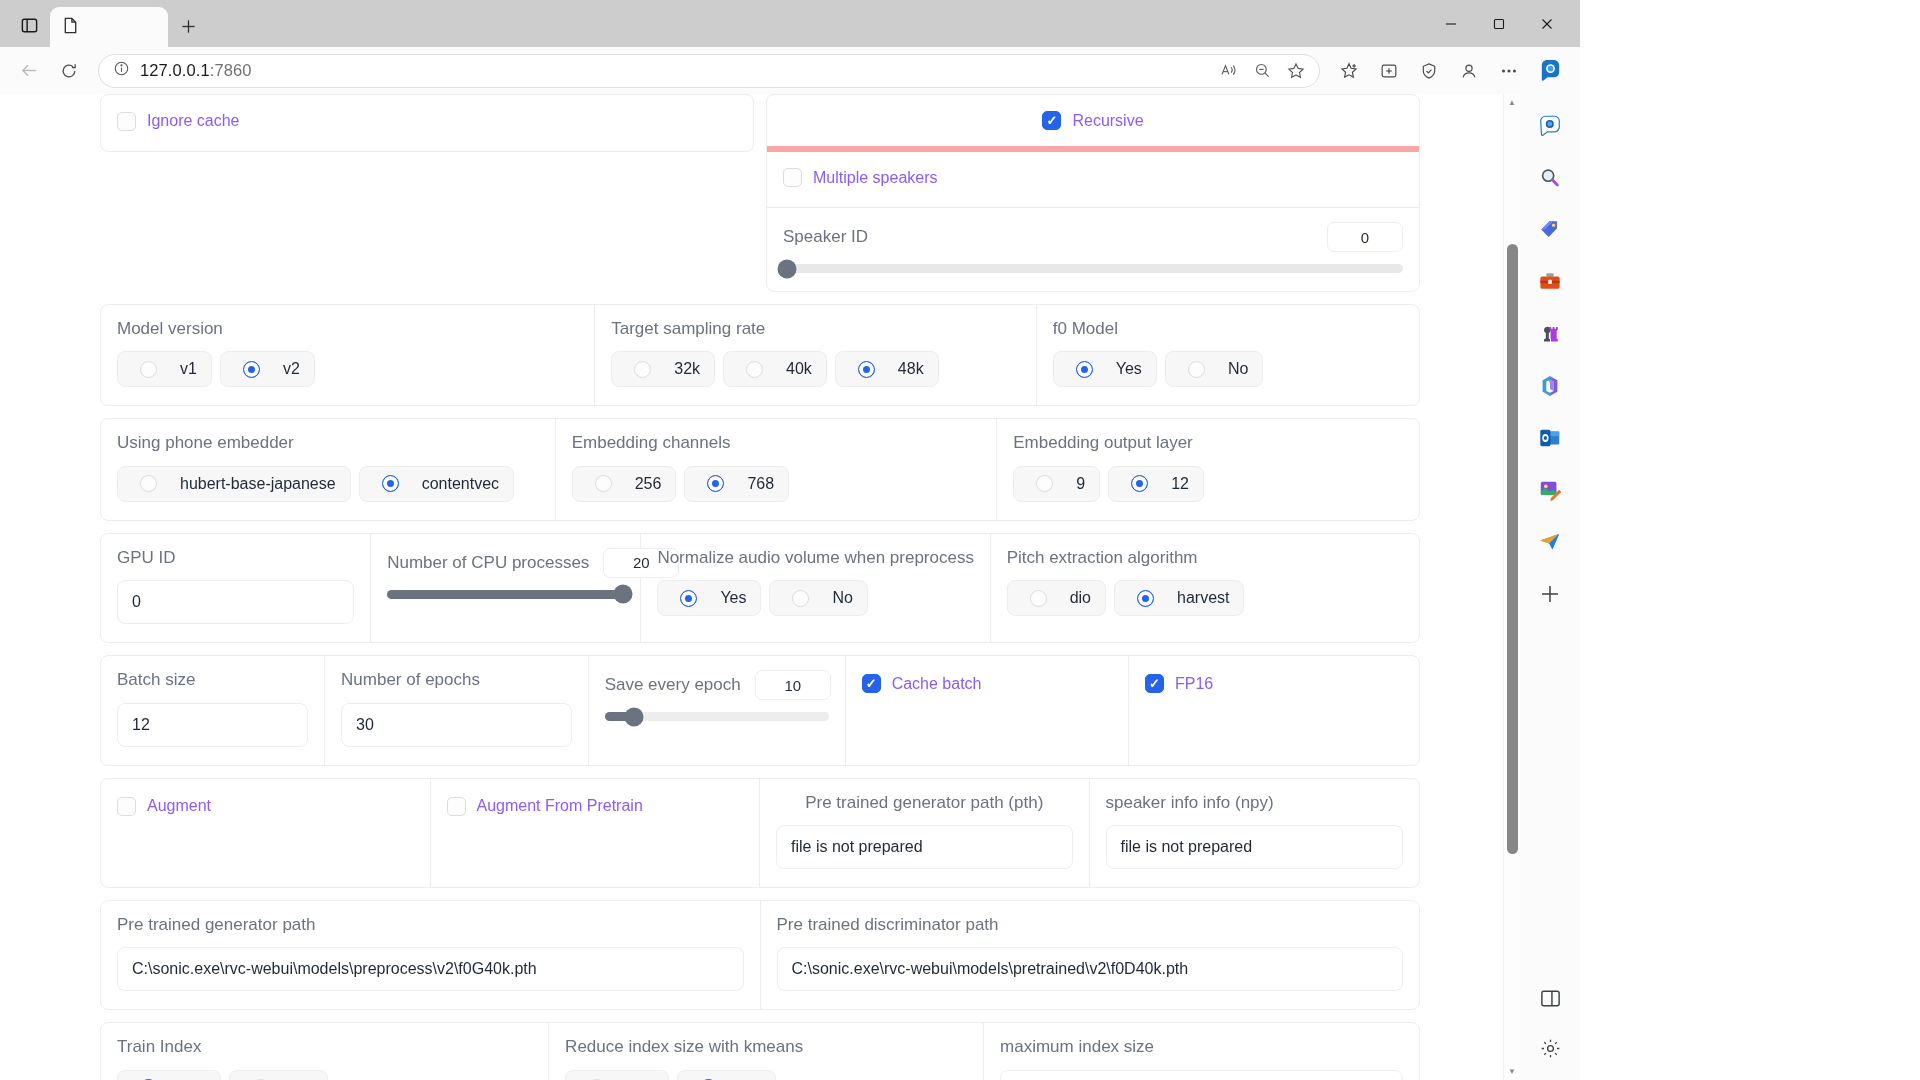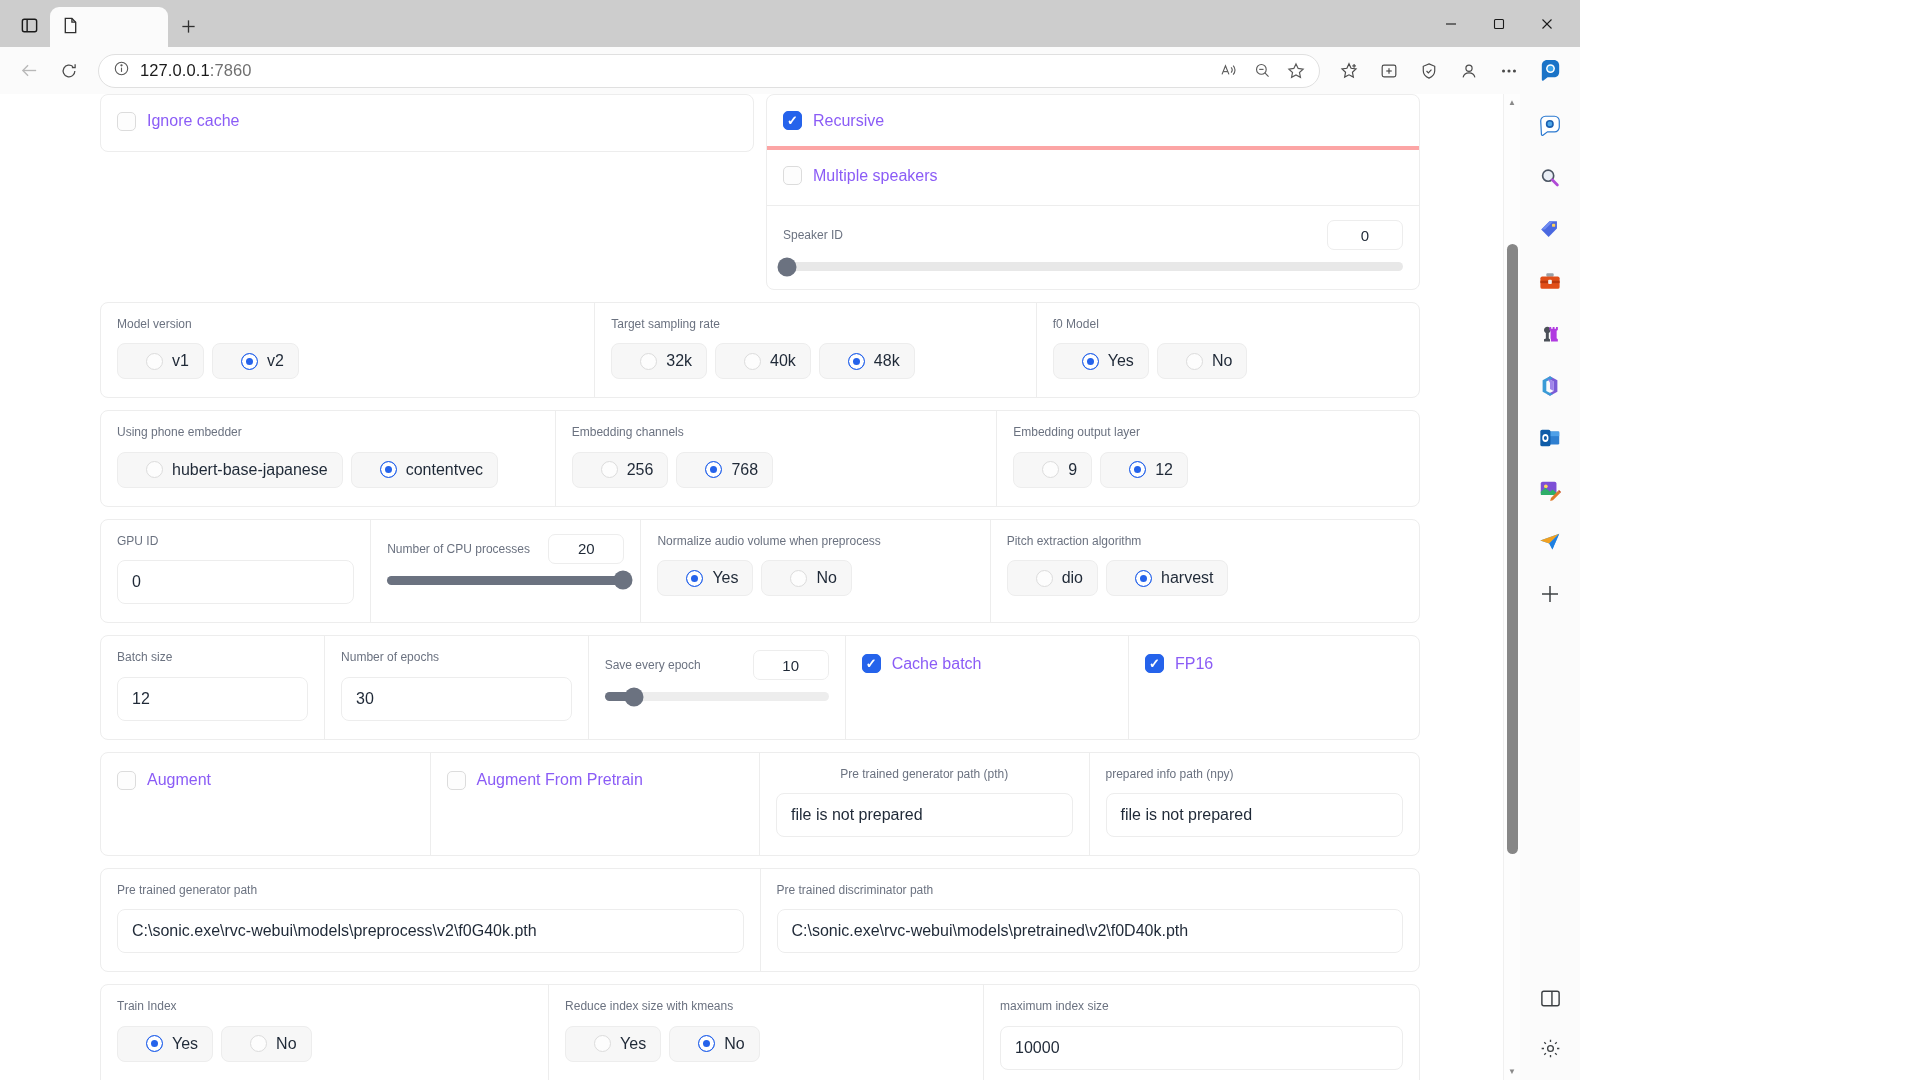--- a/index.html
+++ b/index.html
@@ -68,28 +68,28 @@
   }
 
   
   .form { padding: 0 100px 0 100px; }
   .row {
     display: flex; border: 1px solid #ededed; border-radius: 8px;
     background: #fff; margin-bottom: 12px; overflow: hidden;
   }
   .cell { padding: 14px 16px 18px 16px; border-right: 1px solid #ededed; min-width: 0; }
   .cell:last-child { border-right: none; }
-  .label { font-size: 12px; color: #6b7280; margin-bottom: 12px; line-height: 1.2; white-space: nowrap; }
+  .label { font-size: 17px; color: #6b7280; margin-bottom: 12px; line-height: 1.2; white-space: nowrap; }
   .label.inline { margin-bottom: 0; }
 
   .radios { display: flex; gap: 8px; flex-wrap: wrap; }
   .radio {
-    display: inline-flex; align-items: center; gap: 9px;
+    display: inline-flex; align-items: center; gap: 23px;
     background: #f7f7f7; border: 1px solid #ededed; border-radius: 8px;
-    padding: 8px 14px 8px 28px; font-size: 16px; color: #1f2937; white-space: nowrap;
+    padding: 8px 14px 8px 22px; font-size: 16px; color: #1f2937; white-space: nowrap;
   }
   .dot { width: 17px; height: 17px; border-radius: 50%; border: 1px solid #dcdcdc; background: #fdfdfd; flex: 0 0 auto; }
   .dot.on { background: #2563eb; border-color: #2563eb; position: relative; box-shadow: inset 0 0 0 4px #ffffff; }
 
   .check { display: inline-flex; align-items: center; gap: 11px; font-size: 16px; color: #8b5cf6; }
   .box { width: 19px; height: 19px; border-radius: 5px; border: 1px solid #dcdcdc; background: #fdfdfd; flex: 0 0 auto; }
   .box.on { background: #2563eb; border-color: #2563eb; display: flex; align-items: center; justify-content: center; }
   .box.on::after { content: "✓"; color: #fff; font-size: 13px; line-height: 1; font-weight: bold; }
 
   .textbox {
@@ -256,21 +256,21 @@
             <div class="row" style="flex:1 1 0; margin-bottom:0; height:58px; align-items:center;">
               <div class="cell" style="flex:1; padding:0 16px; border-right:none;">
                 <label class="check">
                   <span class="box"></span>
                   <span>Ignore cache</span>
                 </label>
               </div>
             </div>
 
             <div style="flex:1 1 0; border:1px solid #ededed; border-radius:8px; overflow:hidden;">
-              <div style="padding:16px 16px; border-bottom:4px solid #fca5a5;">
+              <div style="padding:16px 16px; border-bottom:6px solid #fca5a5;text-align:center;">
                 <label class="check">
                   <span class="box on"></span>
                   <span>Recursive</span>
                 </label>
               </div>
               <div style="padding:16px 16px; border-bottom:1px solid #ededed;">
                 <label class="check">
                   <span class="box"></span>
                   <span>Multiple speakers</span>
                 </label>
@@ -462,21 +462,21 @@
               <label class="check">
                 <span class="box"></span>
                 <span>Augment From Pretrain</span>
               </label>
             </div>
             <div class="cell" style="flex:0 0 25%;text-align:center;">
               <div class="label">Pre trained generator path (pth)</div>
               <div class="textbox">file is not prepared</div>
             </div>
             <div class="cell" style="flex:1 1 0;">
-              <div class="label">prepared info path (npy)</div>
+              <div class="label">speaker info info (npy)</div>
               <div class="textbox">file is not prepared</div>
             </div>
           </div>
 
           <div class="row">
             <div class="cell" style="flex:1 1 0;">
               <div class="label">Pre trained generator path</div>
               <div class="textbox">C:\sonic.exe\rvc-webui\models\preprocess\v2\f0G40k.pth</div>
             </div>
             <div class="cell" style="flex:1 1 0;">

